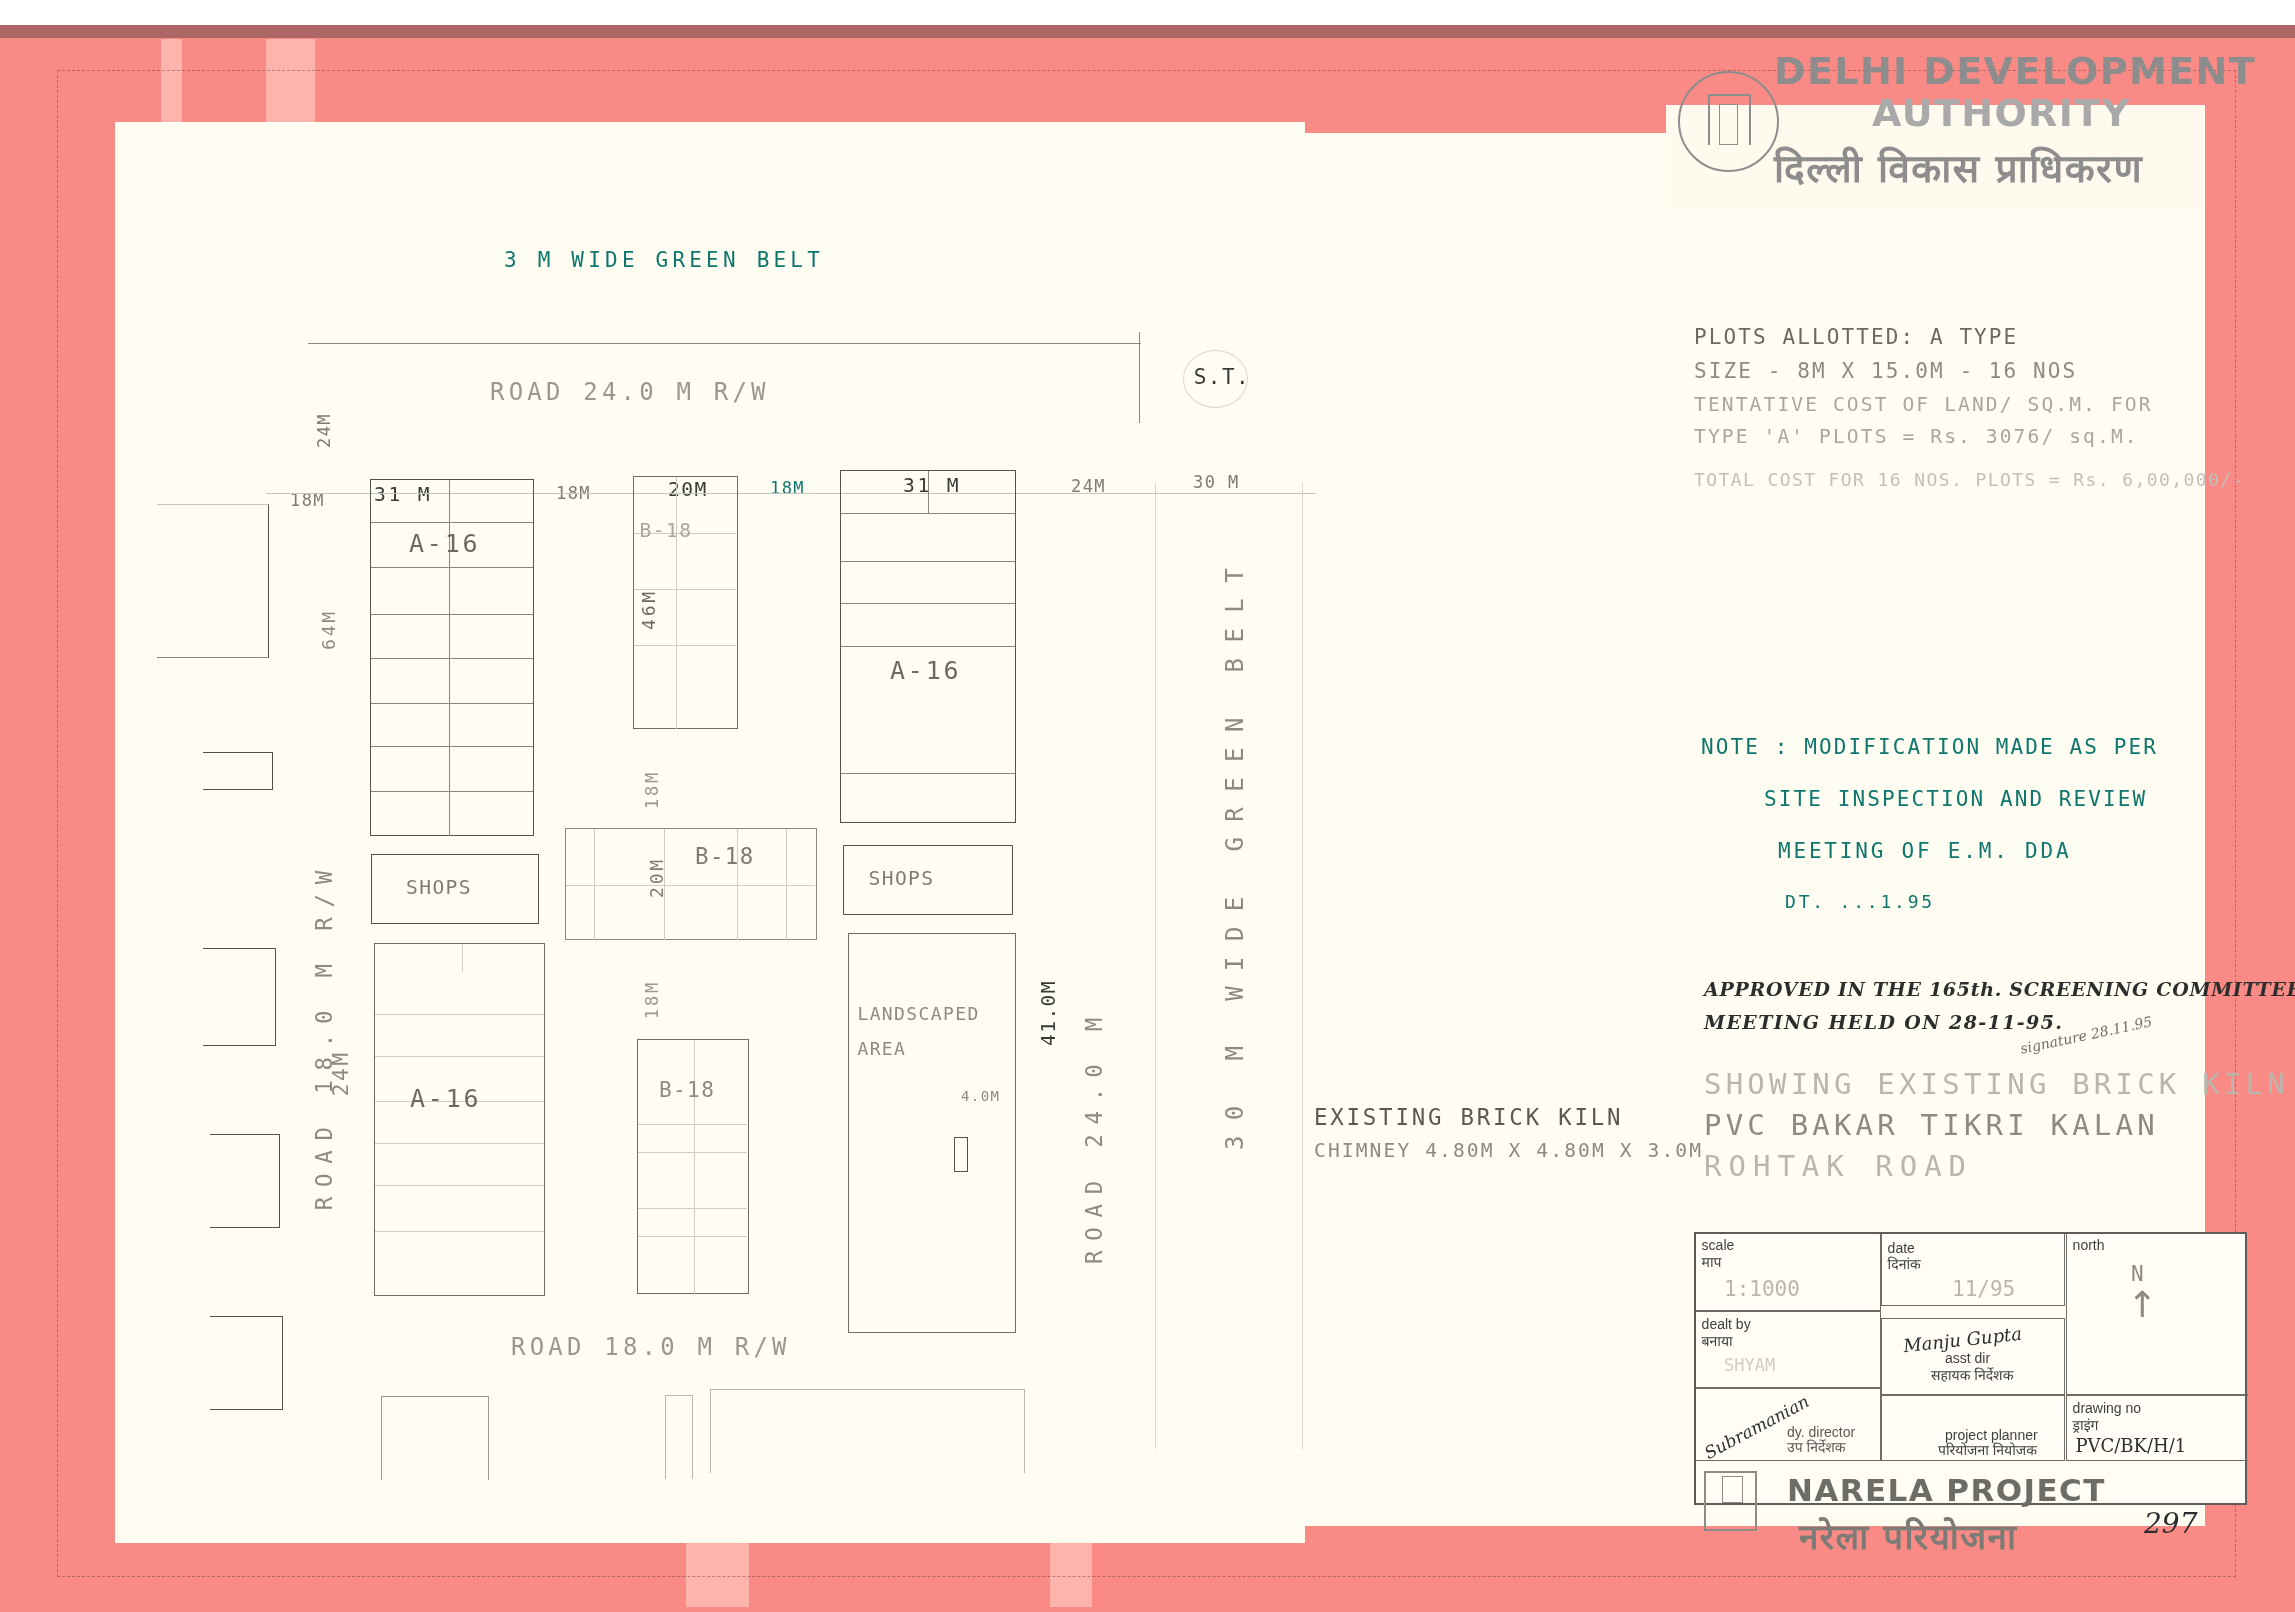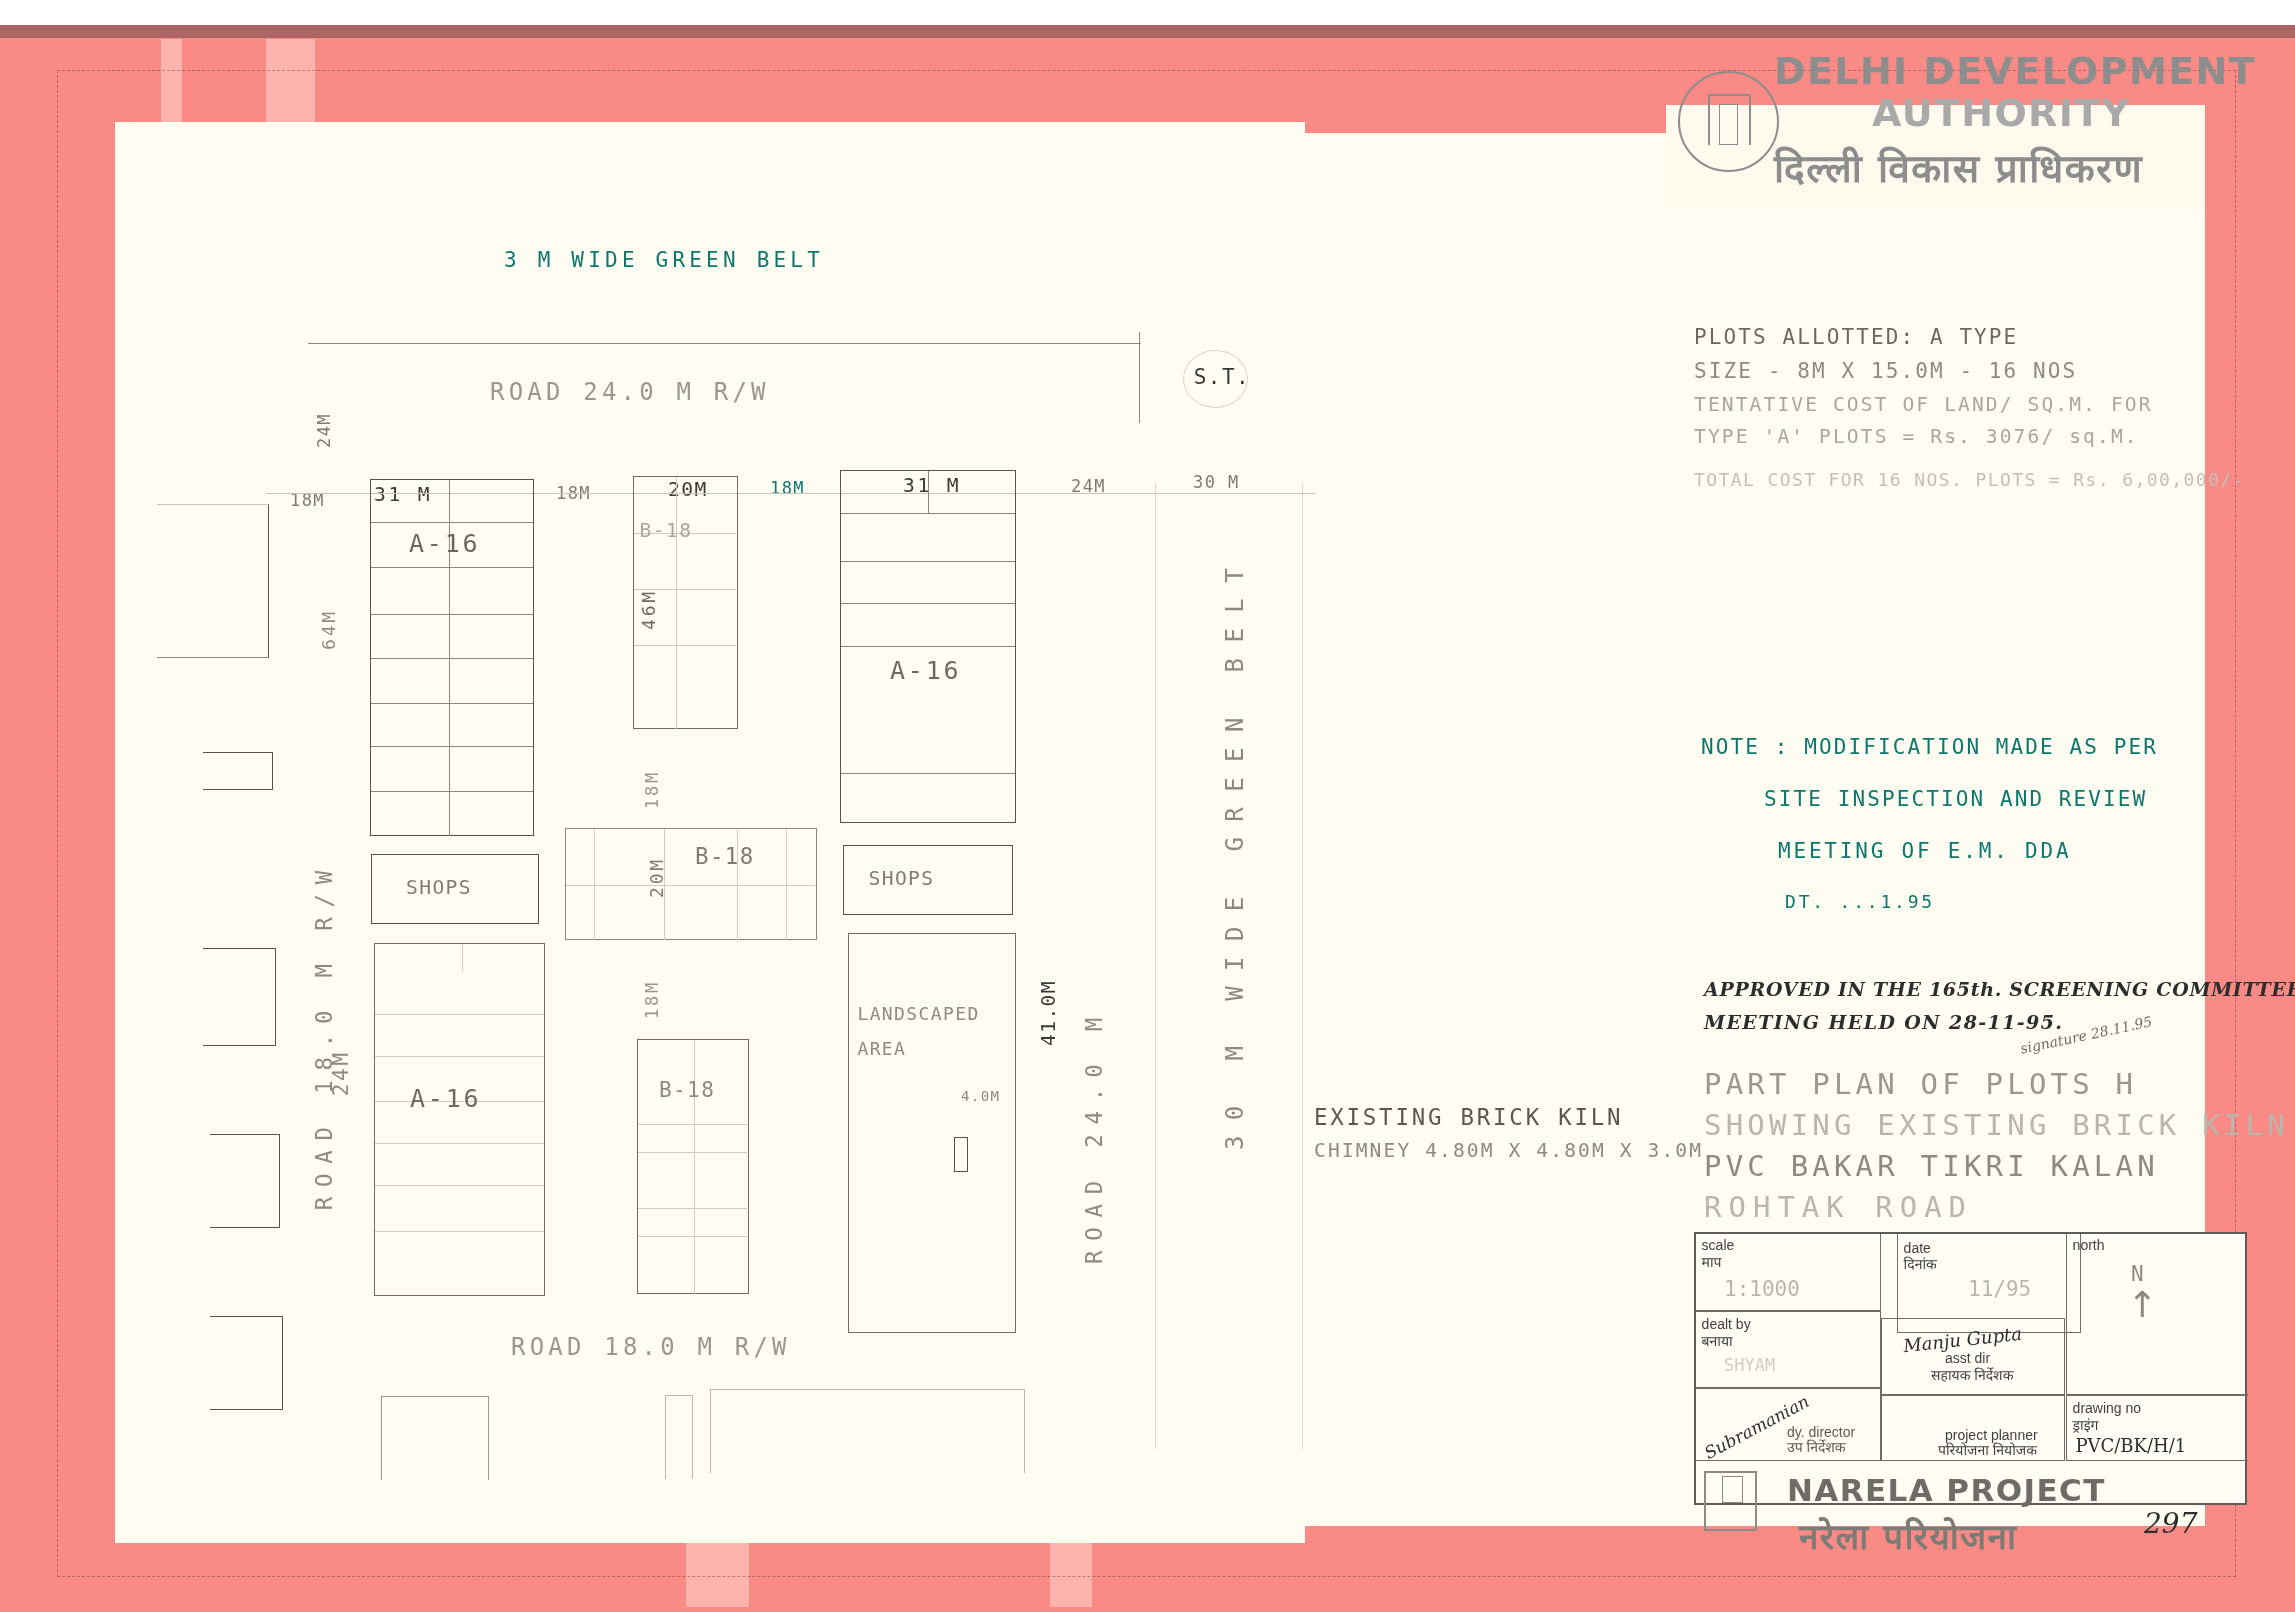--- a/index.html
+++ b/index.html
@@ -181,33 +181,32 @@
   <div class="pencil faint" style="position:relative;left:84px;font-size:18px;letter-spacing:2.8px;">DT. ...1.95</div>
 </div>
 
 <div style="position:absolute;left:1704px;top:978px;">
   <div class="hand" style="font-size:19px;font-weight:bold;letter-spacing:0.7px;white-space:nowrap;">APPROVED IN THE 165th. SCREENING COMMITTEE</div>
   <div class="hand" style="font-size:19px;font-weight:bold;letter-spacing:1.4px;margin-top:11.2px;white-space:nowrap;">MEETING HELD ON 28-11-95.</div>
   <div class="hand" style="position:absolute;left:315px;top:49px;font-size:14px;color:#6e6c67;white-space:nowrap;transform:rotate(-12deg);">signature 28.11.95</div>
 </div>
 
 <div style="position:absolute;left:1704px;top:1067px;">
-  <div class="pencil" style="position:relative;font-size:29px;letter-spacing:4.2px;color:#9a978f;margin-bottom:7px;">PART PLAN OF PLOTS H</div>
   <div class="pencil" style="position:relative;font-size:29px;letter-spacing:4.2px;color:#b9b6ae;margin-bottom:7px;">SHOWING EXISTING BRICK KILN</div>
   <div class="pencil" style="position:relative;font-size:29px;letter-spacing:4.2px;color:#8d8a84;margin-bottom:7px;">PVC BAKAR TIKRI KALAN</div>
   <div class="pencil" style="position:relative;font-size:29px;letter-spacing:7px;color:#b9b6ae;">ROHTAK ROAD</div>
 </div>
 
 <div class="tb">
   <div class="tb-cell" style="left:0;top:0;width:185px;height:77px;border-top:none;border-left:none;">
     <div class="tb-label" style="left:5.6px;top:2.8px;">scale</div>
     <div class="tb-label" style="left:5.6px;top:19.6px;">माप</div>
     <div class="tb-val" style="left:28px;top:43px;">1:1000</div>
   </div>
-  <div class="tb-cell" style="left:201px;top:0;width:184px;height:99px;border-top:none;">
+  <div class="tb-cell" style="left:185px;top:0;width:184px;height:72px;border-top:none;">
     <div class="tb-label" style="left:5.6px;top:5.6px;">date</div>
     <div class="tb-label" style="left:5.6px;top:22.4px;">दिनांक</div>
     <div class="tb-val" style="left:70px;top:43px;">11/95</div>
   </div>
   <div class="tb-cell" style="left:370px;top:0;width:182px;height:161px;border-top:none;border-right:none;">
     <div class="tb-label" style="left:5.6px;top:2.8px;">north</div>
     <div class="tb-val" style="left:64px;top:28px;color:#8d8a84;">N</div>
     <div style="position:absolute;left:60px;top:50px;font-size:36px;color:#8d8a84;font-family:'DejaVu Sans',sans-serif;">↑</div>
   </div>
   <div class="tb-cell" style="left:0;top:77px;width:185px;height:77px;border-left:none;">

